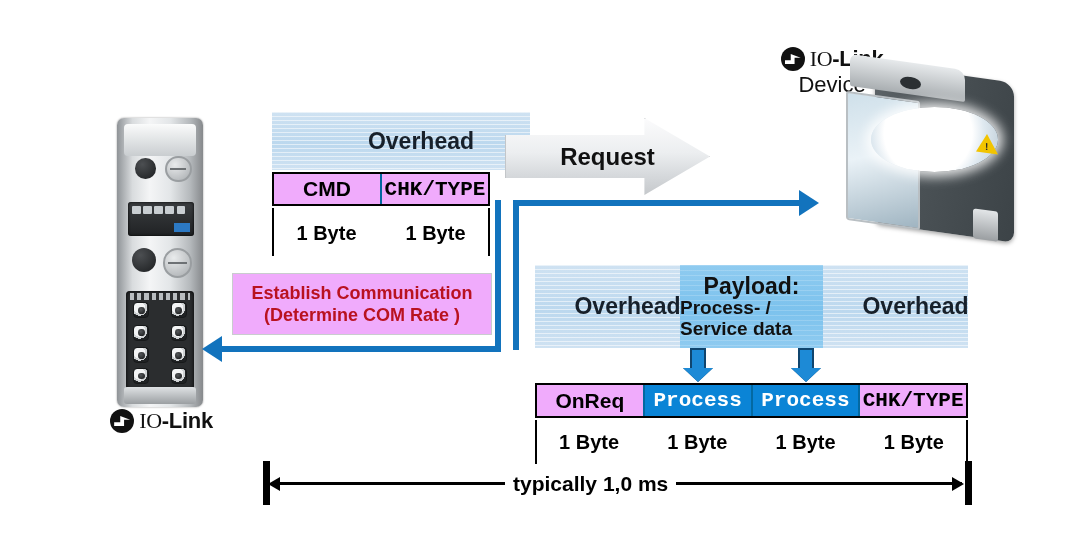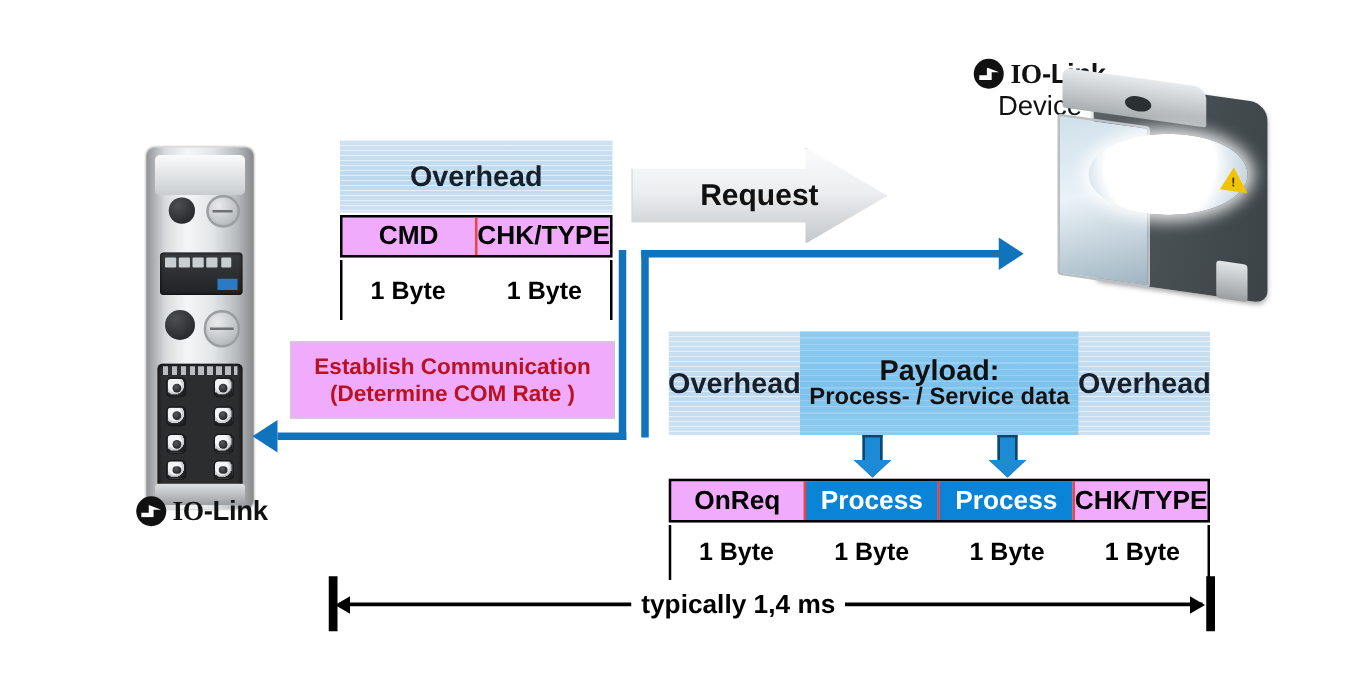--- a/index.html
+++ b/index.html
@@ -12,21 +12,21 @@
 
   
   .iolink-logo{display:flex;align-items:center;gap:5px;}
   .iolink-mark{width:24px;height:24px;border-radius:50%;background:#111;
                position:relative;flex:0 0 auto;}
   .iolink-mark::before{content:"";position:absolute;left:4px;top:7px;width:16px;height:10px;
     background:#fff;
     clip-path:polygon(0% 62%,38% 62%,38% 0%,100% 38%,62% 38%,62% 100%,0% 100%);}
   .iolink-word{font-size:22px;font-weight:bold;color:#111;letter-spacing:-.3px;
                white-space:nowrap;}
-  .iolink-word .serif{font-family:"Liberation Serif",serif;font-weight:bold;}
+  .iolink-word .serif{font-family:"Liberation Serif",serif;font-weight:normal;}
   .iolink-sub{font-size:22px;color:#111;text-align:center;white-space:nowrap;}
 
   
   .master-body{background:linear-gradient(90deg,#8f9397 0%,#d9dcde 18%,#f4f5f6 38%,
                #e3e6e8 62%,#b5b9bc 85%,#86898c 100%);
                border-radius:7px;box-shadow:0 0 2px rgba(0,0,0,.45);}
   .master-top{position:absolute;left:8%;right:8%;top:2%;height:11%;
               background:linear-gradient(180deg,#fafbfb,#c9cdd0);border-radius:4px;}
   .knob{position:absolute;border-radius:50%;background:radial-gradient(circle at 35% 30%,#4c4f52,#1b1d1f);}
   .disp{position:absolute;background:linear-gradient(180deg,#3a3d40,#202224);border-radius:3px;
@@ -70,33 +70,33 @@
        font-weight:bold;color:#2a2a2a;}
   .dev-knob{position:absolute;left:30%;top:10%;width:10%;padding-bottom:6%;border-radius:50%;
        background:#2b3033;transform:skewY(8deg);}
   .dev-conn{position:absolute;right:22%;bottom:4%;width:12%;height:16%;
        background:linear-gradient(180deg,#e3e6e8,#9a9ea1);border-radius:3px;transform:skewY(8deg);}
 
   
   .band{background:
       repeating-linear-gradient(180deg,rgba(255,255,255,.55) 0 1px,rgba(255,255,255,0) 1px 4px),
       linear-gradient(180deg,#cfe2f2,#bcd8ee 55%,#cfe2f2);
-      display:flex;align-items:center;justify-content:center;}
+      display:flex;align-items:center;justify-content:center;padding-left:40px;}
   .band-dark{background:
       repeating-linear-gradient(180deg,rgba(255,255,255,.18) 0 1px,rgba(255,255,255,0) 1px 5px),
       linear-gradient(180deg,#8fcbf0,#7cc2ed 55%,#8fcbf0);
       display:flex;flex-direction:column;align-items:center;justify-content:center;}
   .band-label{font-size:23px;font-weight:bold;color:#17202a;}
   .payload-t1{font-size:23px;font-weight:bold;color:#111;line-height:1.05;}
   .payload-t2{font-size:19px;font-weight:bold;color:#111;line-height:1.1;}
 
   .cellrow{display:flex;border:2px solid #000;background:#f0abfc;box-sizing:border-box;}
   .cell{flex:1;display:flex;align-items:center;justify-content:center;
         font-size:21px;font-weight:bold;color:#000;box-sizing:border-box;}
-  .cell.div{border-left:2px solid #ef4444;}
+  .cell.div{border-left:2px solid #0369a1;font-family:Liberation Mono, monospace;}
   .cell.proc{background:#0a84d6;color:#ffffff;}
 
   .byterow{display:flex;}
   .byte{flex:1;text-align:center;font-size:20px;font-weight:bold;color:#000;}
   .vbar{position:absolute;width:2px;background:#000;}
 
   
   .garrow{position:absolute;
      background:linear-gradient(180deg,#fbfbfc 0%,#eceef0 45%,#d6d9dc 75%,#c6c9cc 100%);
      border:1px solid #c3c6c9;display:flex;align-items:center;justify-content:center;}
@@ -158,21 +158,21 @@
       <div class="port" style="left:10%;top:34%;"></div>
       <div class="port" style="right:10%;top:34%;"></div>
       <div class="port" style="left:10%;top:57%;"></div>
       <div class="port" style="right:10%;top:57%;"></div>
       <div class="port" style="left:10%;top:78%;"></div>
       <div class="port" style="right:10%;top:78%;"></div>
     </div>
     <div class="master-foot"></div>
   </div>
 
-  <div class="abs" style="left:84px;top:396px;width:155px;">
+  <div class="abs" style="left:84px;top:408px;width:155px;">
     <div class="iolink-logo" style="justify-content:center;">
       <span class="iolink-mark"></span>
       <span class="iolink-word"><span class="serif">IO</span><span>-Link</span></span>
     </div>
   </div>
 
   <div class="abs" style="left:742px;top:46px;width:180px;">
     <div class="iolink-logo" style="justify-content:center;">
       <span class="iolink-mark"></span>
       <span class="iolink-word"><span class="serif">IO</span><span>-Link</span></span>
@@ -264,15 +264,15 @@
       <div class="byte">1 Byte</div>
     </div>
   </div>
 
 
   <div class="tick" style="left:263px;top:461px;height:44px;"></div>
   <div class="tick" style="left:965px;top:461px;height:44px;"></div>
   <div class="tline" style="left:272px;top:482px;width:690px;"></div>
   <div class="thead-l" style="left:268px;top:477px;"></div>
   <div class="thead-r" style="left:952px;top:477px;"></div>
-  <div class="tlabel" style="left:505px;top:470px;">typically 1,4 ms</div>
+  <div class="tlabel" style="left:505px;top:470px;">typically 1,0 ms</div>
 
 </div>
 
 </body></html>

